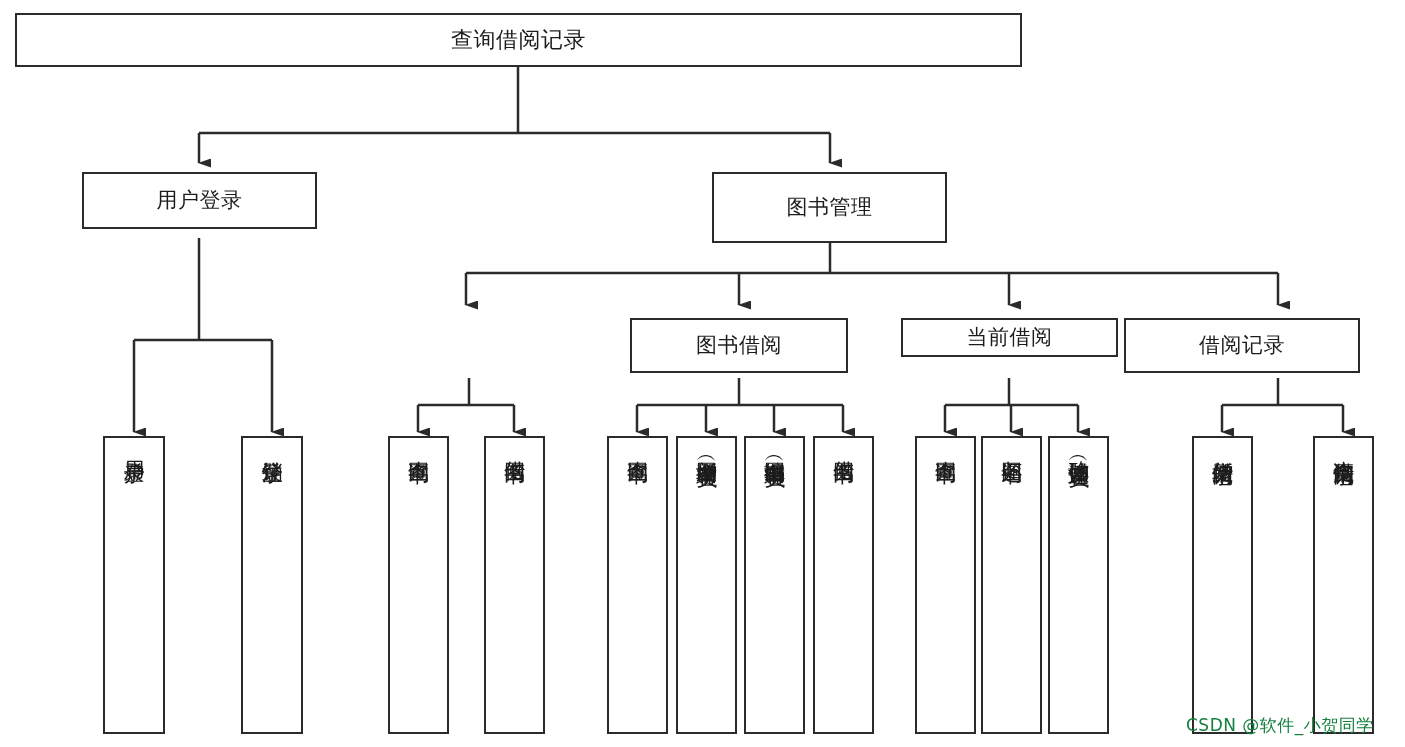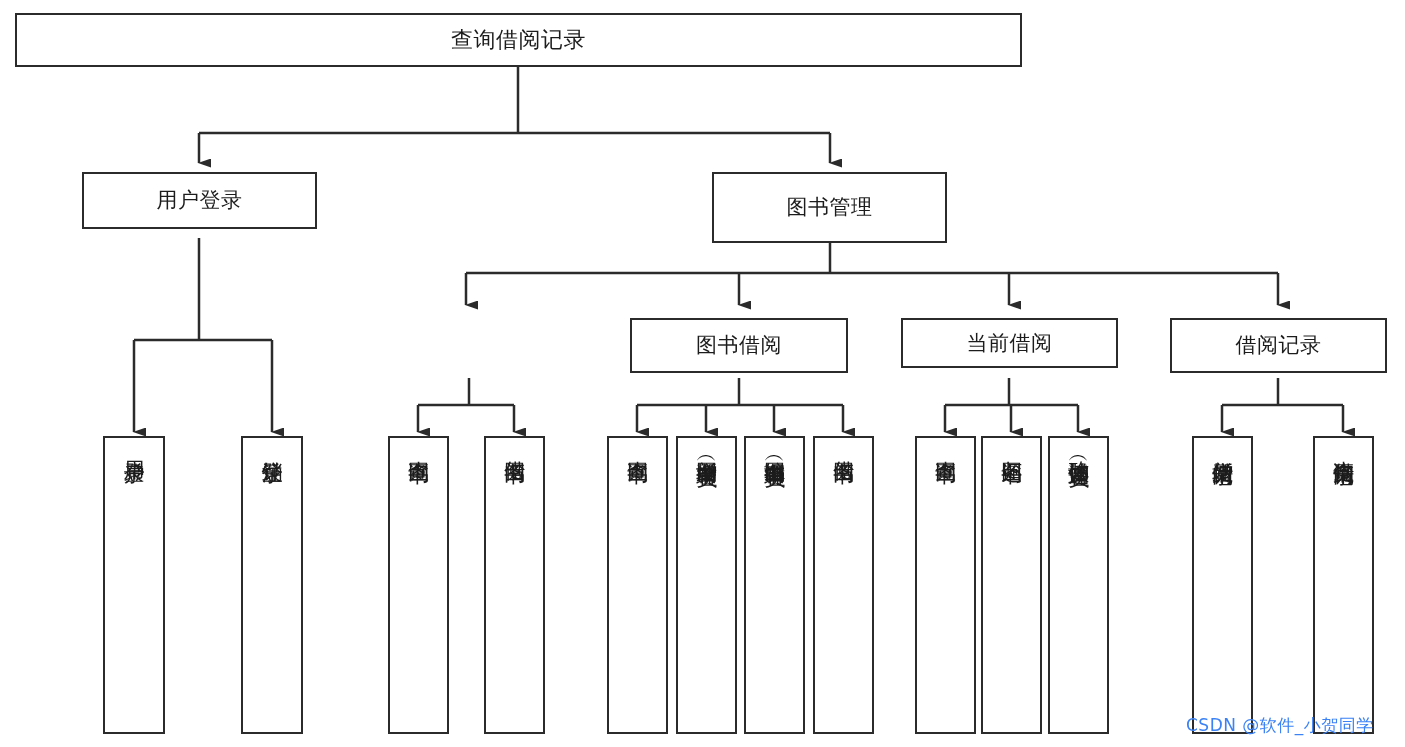--- a/index.html
+++ b/index.html
@@ -57,21 +57,21 @@
     line-height: 1.08;
     letter-spacing: 1px;
     white-space: nowrap;
     height: auto;
   }
   #watermark {
     position: absolute;
     left: 1186px;
     top: 714px;
     font-size: 17px;
-    color: #3b82f6;
+    color: #15803d;
     letter-spacing: 0.5px;
     white-space: nowrap;
     z-index: 6;
   }
 </style>
 </head>
 <body>
 
 <div id="canvas">
 
@@ -132,24 +132,24 @@
   <div class="node" style="left:82px; top:172px; width:235px; height:57px;">
     <span class="label">用户登录</span>
   </div>
   <div class="node" style="left:712px; top:172px; width:235px; height:71px;">
     <span class="label">图书管理</span>
   </div>
 
   <div class="node" style="left:630px; top:318px; width:218px; height:55px;">
     <span class="label">图书借阅</span>
   </div>
-  <div class="node" style="left:901px; top:318px; width:217px; height:50px;">
+  <div class="node" style="left:901px; top:318px; width:217px; height:39px;">
     <span class="label">当前借阅</span>
   </div>
-  <div class="node" style="left:1170px; top:318px; width:217px; height:55px;">
+  <div class="node" style="left:1124px; top:318px; width:236px; height:55px;">
     <span class="label">借阅记录</span>
   </div>
 
   <div class="node vert" style="left:103px; top:436px; width:62px; height:298px;">
     <span class="label">用户登录</span>
   </div>
   <div class="node vert" style="left:241px; top:436px; width:62px; height:298px;">
     <span class="label">注销登录</span>
   </div>
 

